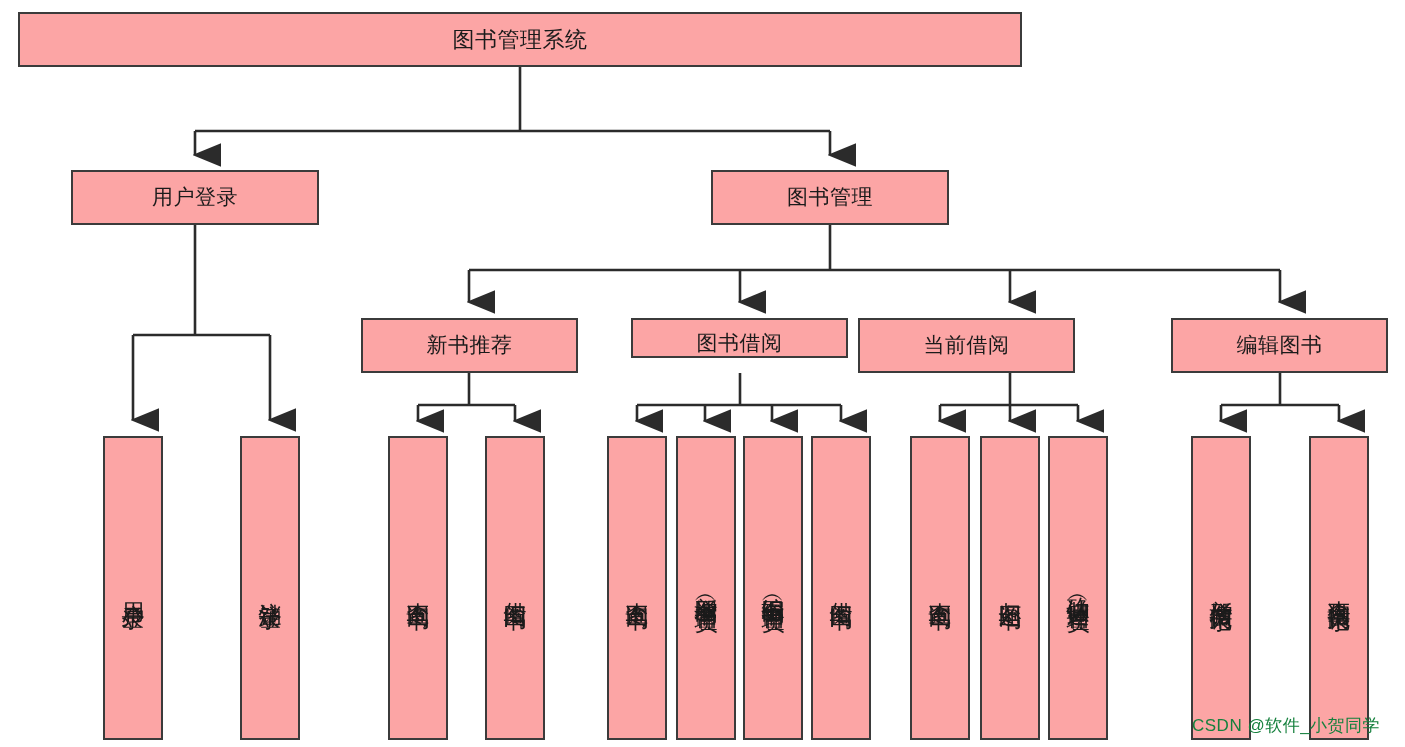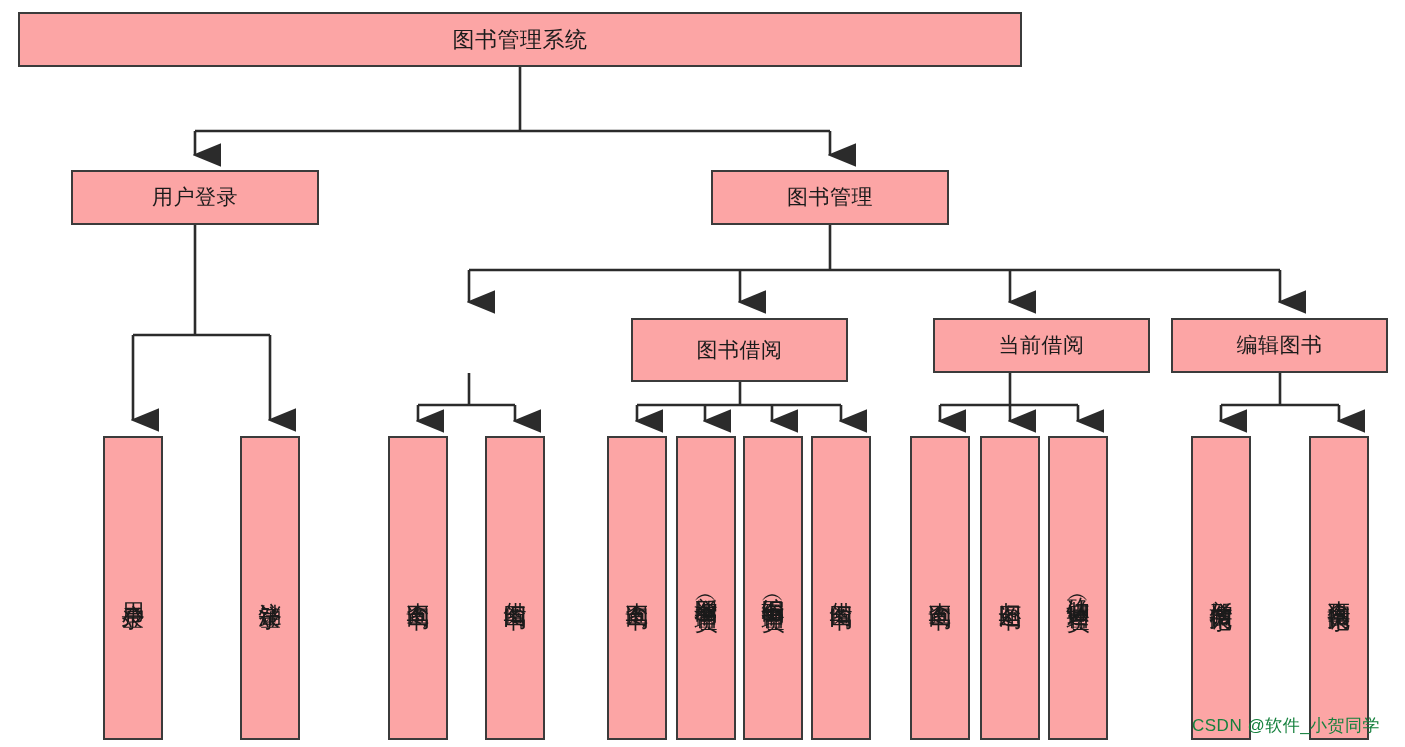--- a/index.html
+++ b/index.html
@@ -131,24 +131,27 @@
     <span class="node-label">图书管理系统</span>
   </div>
 
   <div class="node horiz" style="left:71px; top:170px; width:248px; height:55px;">
     <span class="node-label">用户登录</span>
   </div>
   <div class="node horiz" style="left:711px; top:170px; width:238px; height:55px;">
     <span class="node-label">图书管理</span>
   </div>
 
-  <div class="node horiz" style="left:631px; top:318px; width:217px; height:64px;">
+  <div class="node horiz" style="left:361px; top:318px; width:217px; height:55px;">
+    <span class="node-label">新书推荐</span>
+  </div>
+  <div class="node horiz" style="left:631px; top:318px; width:217px; height:40px;align-items:flex-end;">
     <span class="node-label">图书借阅</span>
   </div>
-  <div class="node horiz" style="left:933px; top:318px; width:217px; height:55px;">
+  <div class="node horiz" style="left:858px; top:318px; width:217px; height:55px;">
     <span class="node-label">当前借阅</span>
   </div>
   <div class="node horiz" style="left:1171px; top:318px; width:217px; height:55px;">
     <span class="node-label">编辑图书</span>
   </div>
 
   <div class="node vert" style="left:103px; top:436px; width:60px; height:304px;">
     <span class="node-label">用户登录</span>
   </div>
   <div class="node vert" style="left:240px; top:436px; width:60px; height:304px;">

